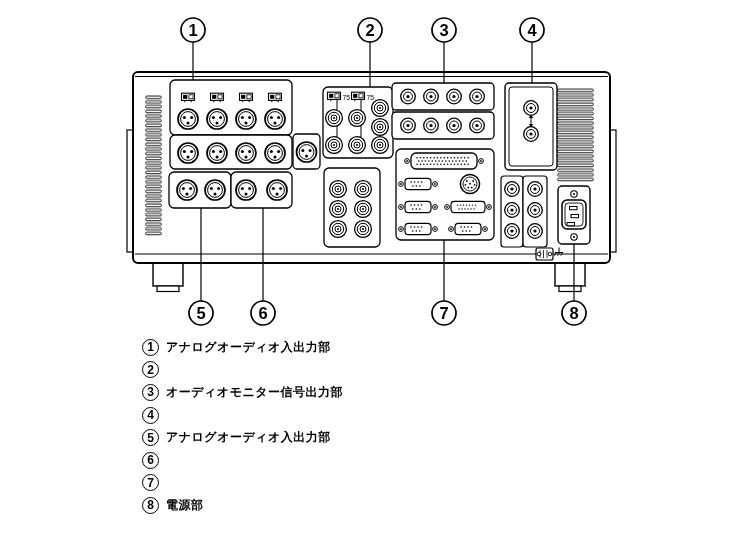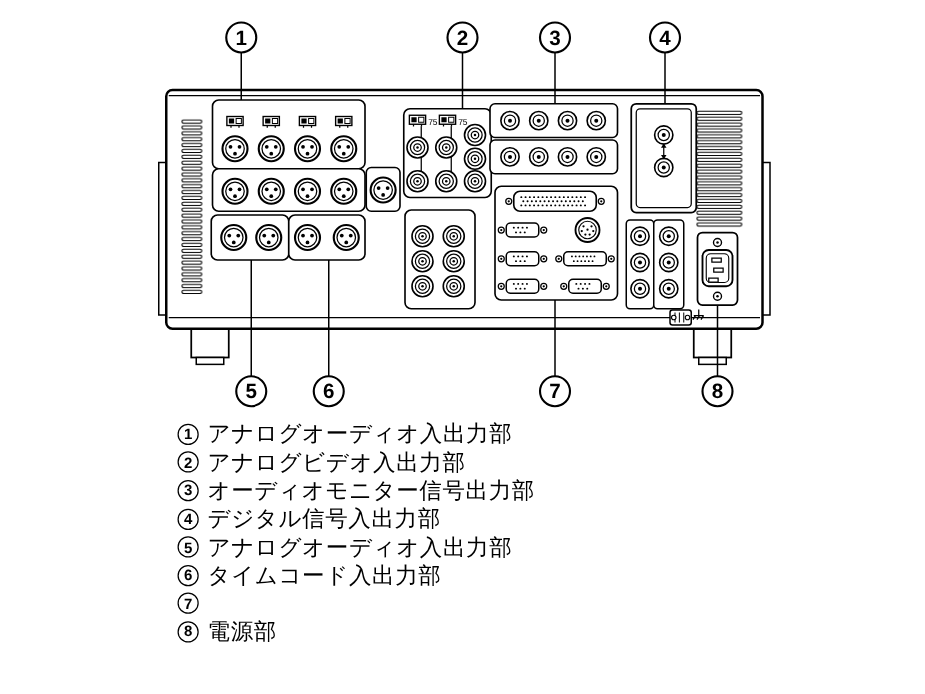--- a/index.html
+++ b/index.html
@@ -3,21 +3,21 @@
 <meta charset="utf-8">
 <style>
   html,body{margin:0;padding:0;background:#fff;}
   body{font-family:"Liberation Sans","DejaVu Sans",sans-serif;color:#000;}
   .stage{position:relative;width:740px;height:555px;background:#fff;overflow:hidden;}
   .panel-svg{position:absolute;left:0;top:0;}
   .legend{position:absolute;left:142px;top:336px;}
   .legend-row{display:flex;align-items:center;height:22.6px;}
   .lnum{flex:0 0 auto;width:17px;height:17px;box-sizing:border-box;border:1.6px solid #000;border-radius:50%;
         display:flex;align-items:center;justify-content:center;font-size:12px;font-weight:bold;margin-right:7px;}
-  .ltxt{font-size:18px;font-weight:normal;letter-spacing:0.5px;white-space:nowrap;}
+  .ltxt{font-size:12px;font-weight:bold;letter-spacing:0.5px;white-space:nowrap;}
   .co-num{font-size:16.5px;font-weight:bold;}
 </style>
 </head>
 <body>
 
 <div class="stage">
 
   <svg class="panel-svg" width="740" height="335" viewBox="0 0 740 335">
     <defs>
       <g id="xlr">
@@ -265,37 +265,34 @@
     </g>
   </svg>
 
   <div class="legend">
     <div class="legend-row">
       <span class="lnum">1</span>
       <span class="ltxt">アナログオーディオ入出力部</span>
     </div>
     <div class="legend-row">
       <span class="lnum">2</span>
-      <span class="ltxt">アナログビデオ入出力部</span>
     </div>
     <div class="legend-row">
       <span class="lnum">3</span>
       <span class="ltxt">オーディオモニター信号出力部</span>
     </div>
     <div class="legend-row">
       <span class="lnum">4</span>
-      <span class="ltxt">デジタル信号入出力部</span>
     </div>
     <div class="legend-row">
       <span class="lnum">5</span>
       <span class="ltxt">アナログオーディオ入出力部</span>
     </div>
     <div class="legend-row">
       <span class="lnum">6</span>
-      <span class="ltxt">タイムコード入出力部</span>
     </div>
     <div class="legend-row">
       <span class="lnum">7</span>
     </div>
     <div class="legend-row">
       <span class="lnum">8</span>
       <span class="ltxt">電源部</span>
     </div>
   </div>
 

